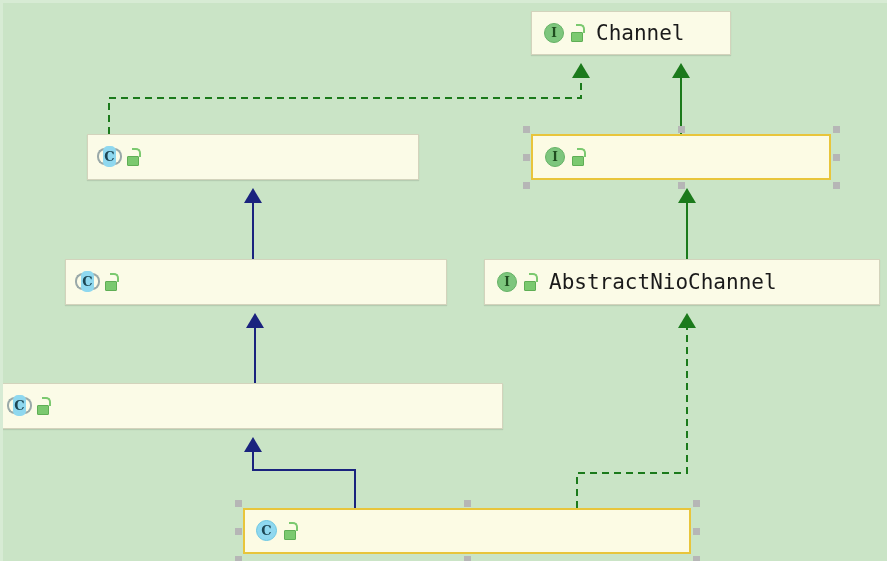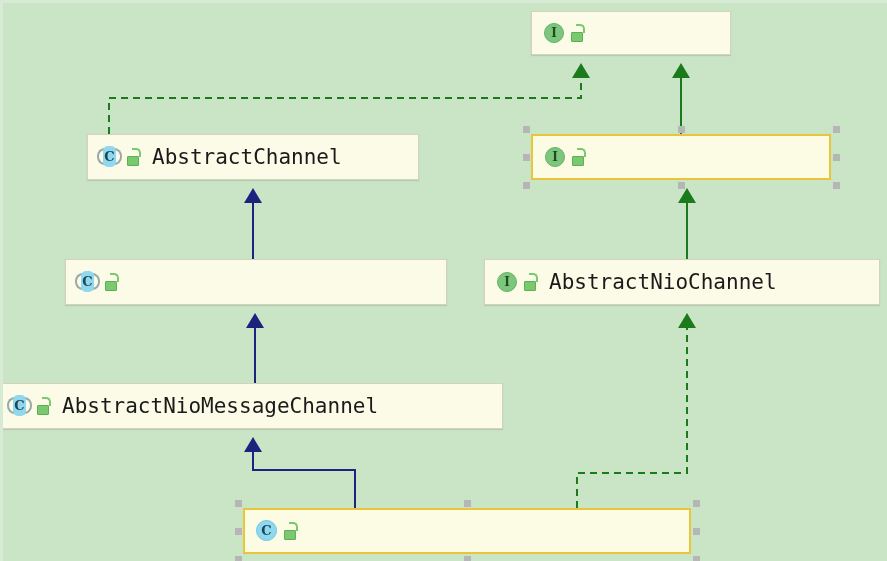--- a/index.html
+++ b/index.html
@@ -145,35 +145,35 @@
         <span class="icon-wrap">
           <span class="kind-icon iface">
             <span class="disc"></span>
             <span class="glyph">I</span>
           </span>
           <span class="lock-icon">
             <span class="shackle"></span>
             <span class="body"></span>
           </span>
         </span>
+        <span class="node-label">Channel</span>
       </div>
       <div class="node" style="left: 84px; top: 131px; width: 332px; height: 46px;">
         <span class="icon-wrap">
           <span class="kind-icon abs">
             <span class="arcL"></span>
             <span class="arcR"></span>
             <span class="disc"></span>
             <span class="glyph">C</span>
           </span>
           <span class="lock-icon">
             <span class="shackle"></span>
             <span class="body"></span>
           </span>
         </span>
-        <span class="node-label">AbstractChannel</span>
       </div>
       <div class="node selected" style="left: 528px; top: 131px; width: 300px; height: 46px;">
         <span class="icon-wrap">
           <span class="kind-icon iface">
             <span class="disc"></span>
             <span class="glyph">I</span>
           </span>
           <span class="lock-icon">
             <span class="shackle"></span>
             <span class="body"></span>
@@ -221,21 +221,20 @@
             <span class="arcL"></span>
             <span class="arcR"></span>
             <span class="disc"></span>
             <span class="glyph">C</span>
           </span>
           <span class="lock-icon">
             <span class="shackle"></span>
             <span class="body"></span>
           </span>
         </span>
-        <span class="node-label">AbstractNioMessageChannel</span>
       </div>
       <div class="node selected" style="left: 240px; top: 505px; width: 448px; height: 46px;">
         <span class="icon-wrap">
           <span class="kind-icon cls">
             <span class="disc"></span>
             <span class="glyph">C</span>
           </span>
           <span class="lock-icon">
             <span class="shackle"></span>
             <span class="body"></span>

